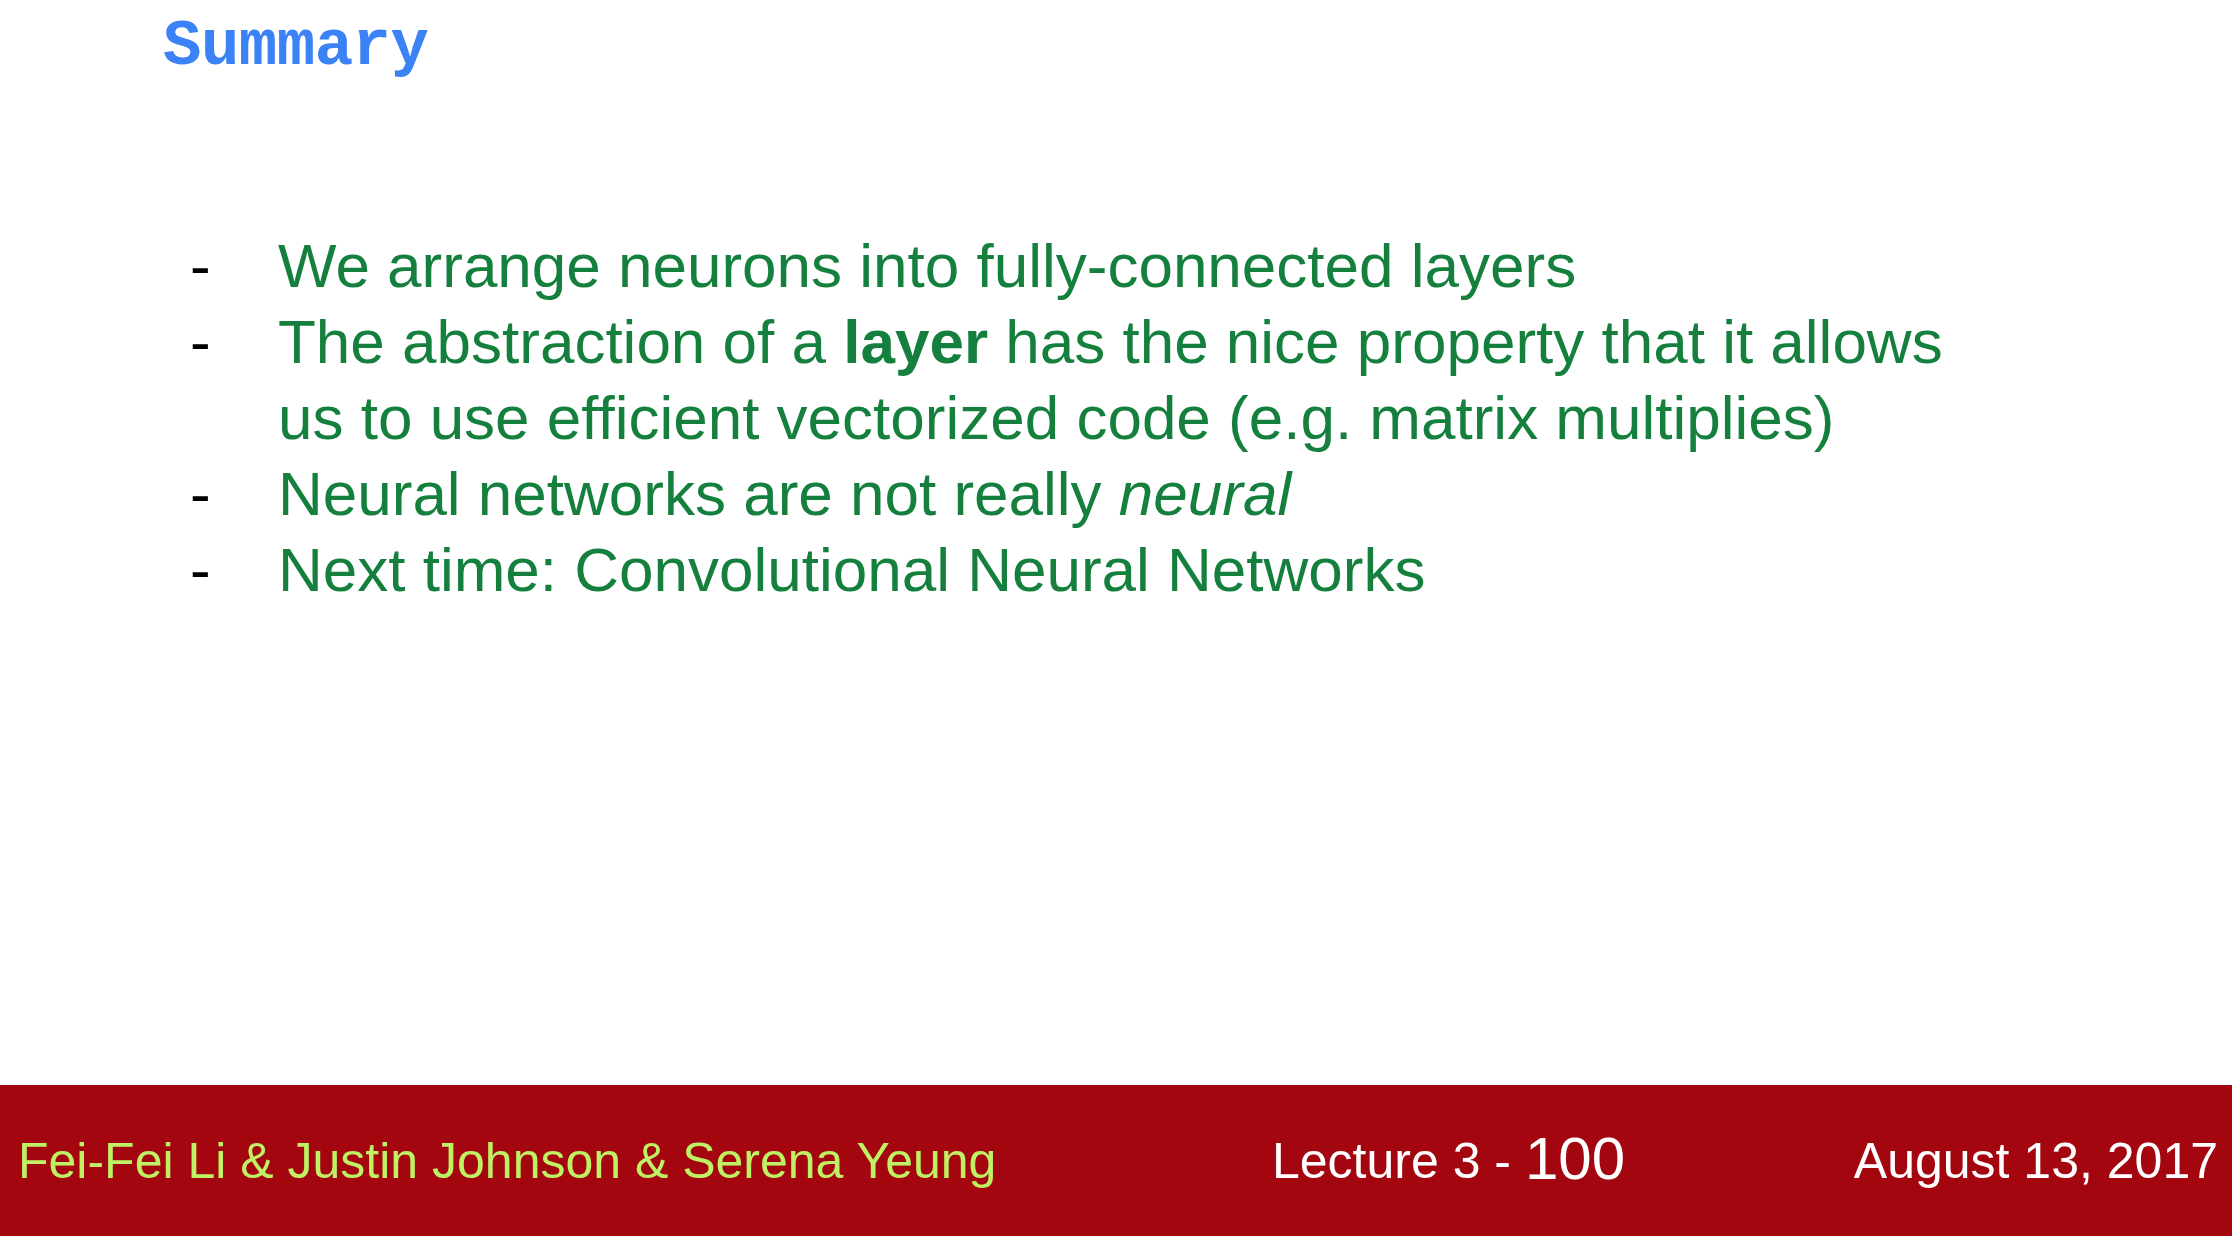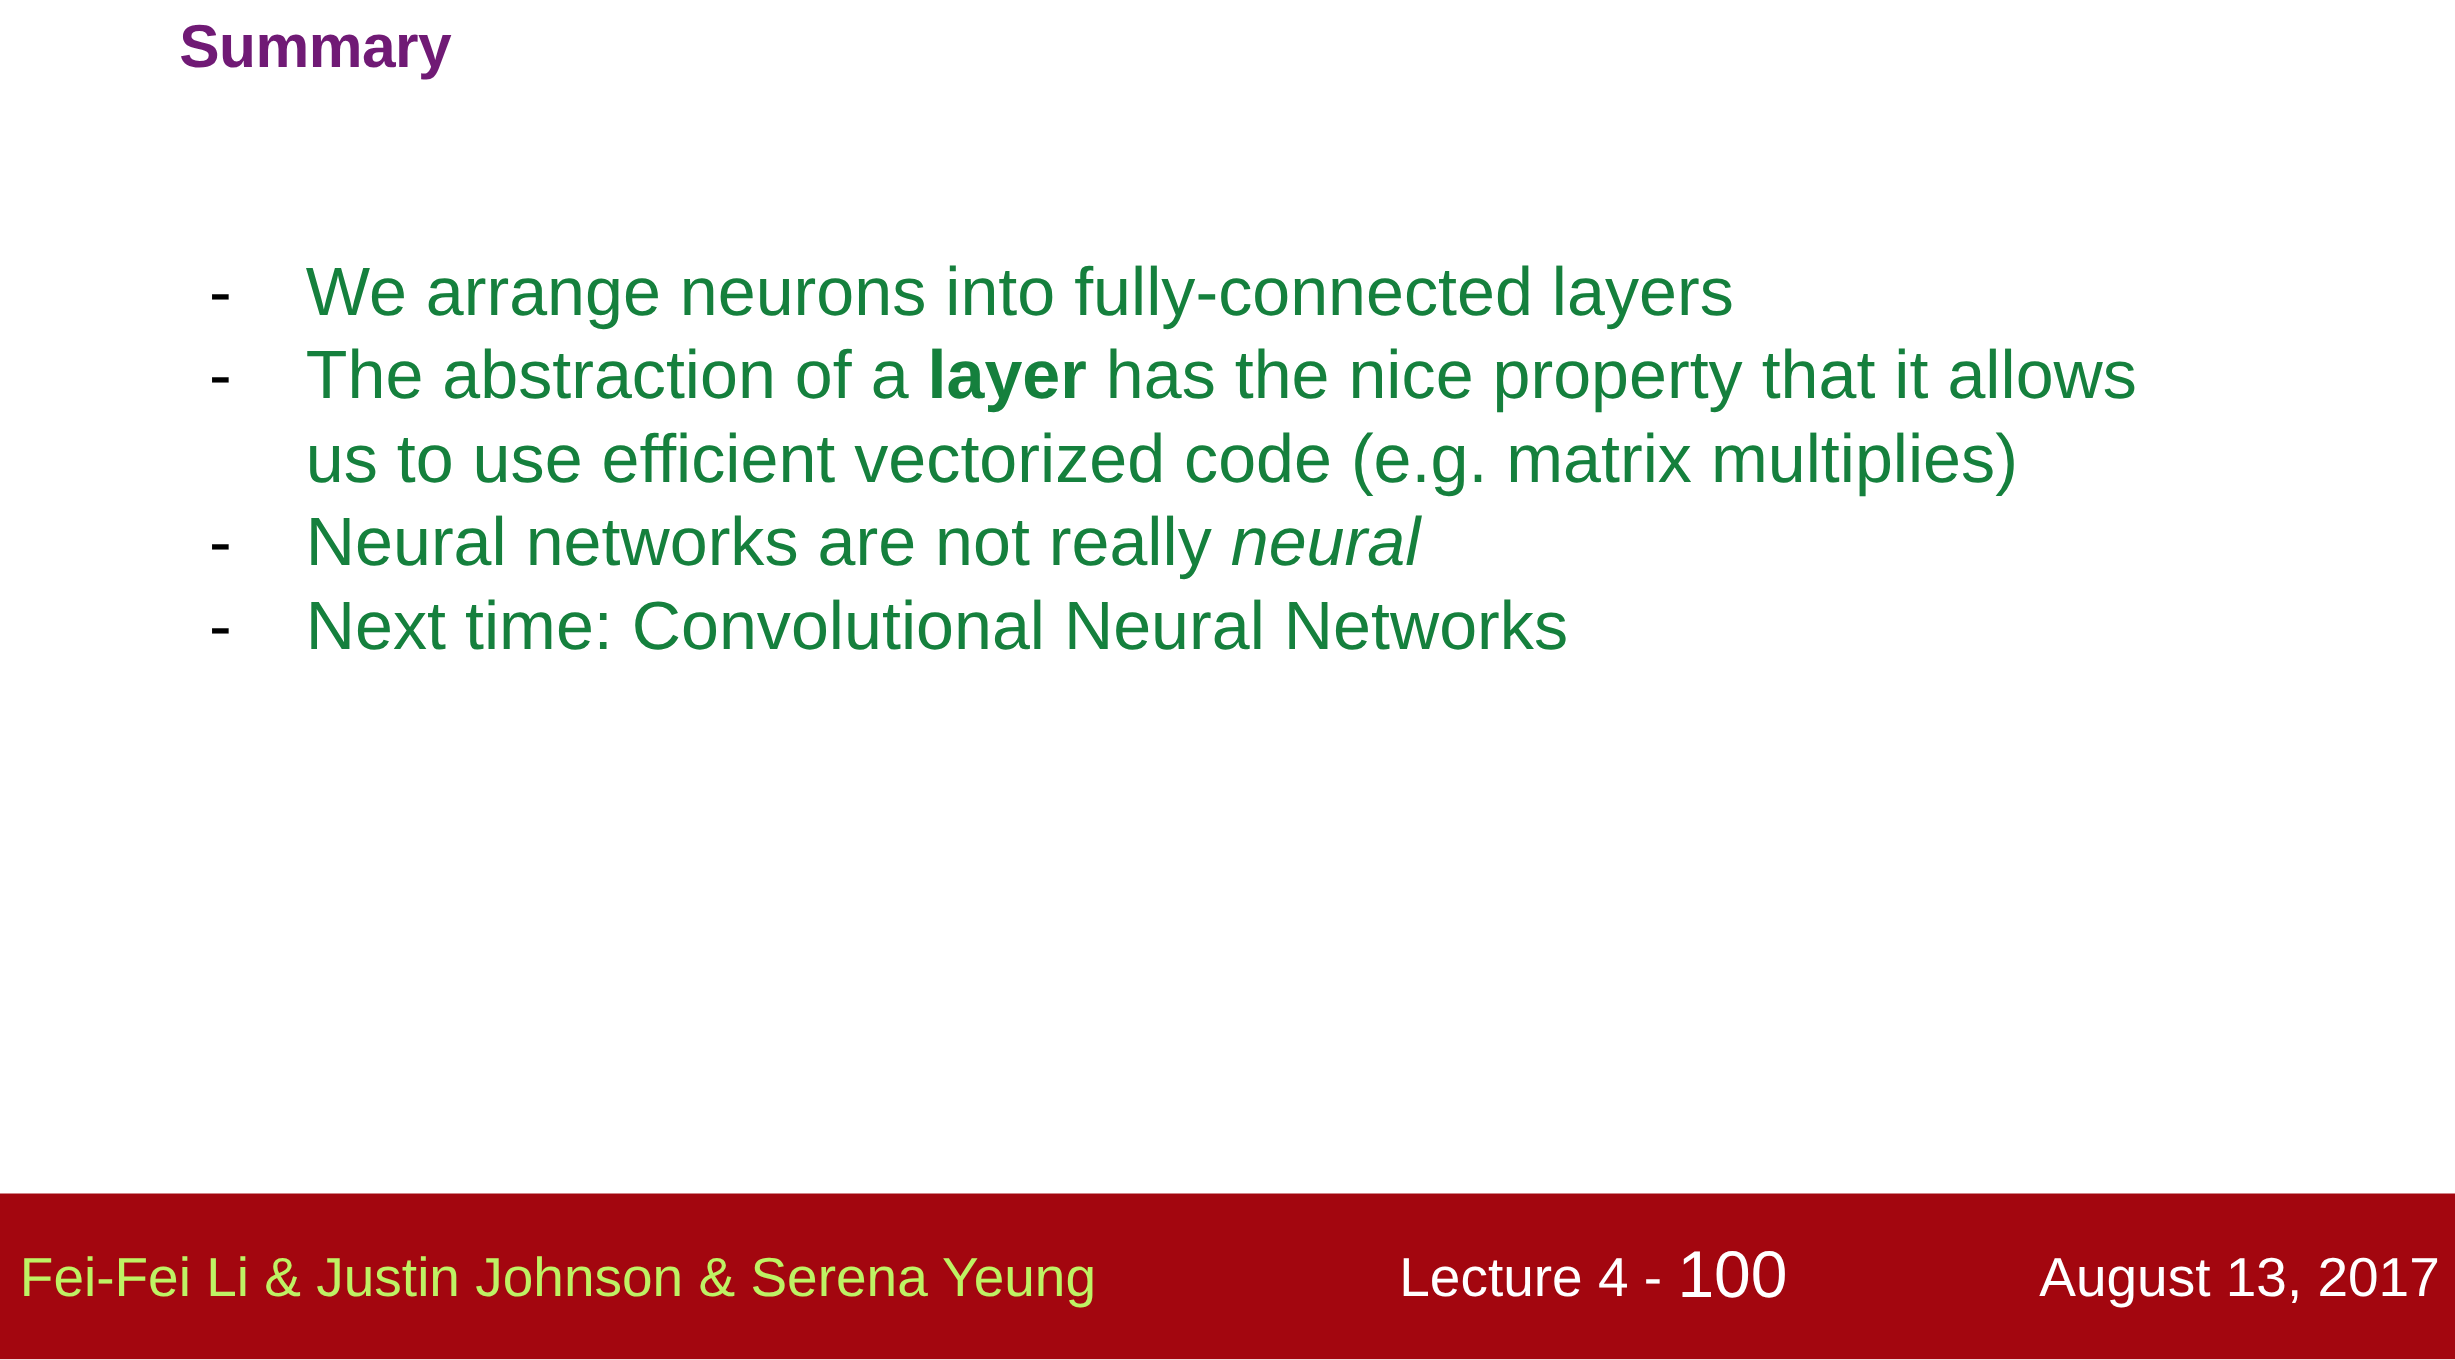--- a/index.html
+++ b/index.html
@@ -16,26 +16,27 @@
     height: 1236px;
     background: #ffffff;
     overflow: hidden;
   }
 
   
   .slide-title {
     position: absolute;
     left: 163px;
     top: 12px;
-    font-size: 55px;
+    font-size: 64px;
     font-weight: bold;
-    color: #701a75;
+    color: #3b82f6;
     letter-spacing: -0.5px;
     line-height: 1.12;
     white-space: pre;
+    font-family: Liberation Mono, monospace;
   }
 
   
   .body-block {
     position: absolute;
     left: 190px;
     top: 228px;
     width: 1880px;
   }
   .bullet-row {
@@ -154,21 +155,21 @@
     </div>
 
   </div>
 
   <div class="footer">
     <div class="footer-inner">
 
       <div class="footer-authors">Fei-Fei Li &amp; Justin Johnson &amp; Serena Yeung</div>
 
       <div class="footer-lecture">
-        <span class="footer-lecture-label">Lecture 4 - </span>
+        <span class="footer-lecture-label">Lecture 3 - </span>
           <span class="footer-pagenum">100</span>
       </div>
 
       <div class="footer-date">August 13, 2017</div>
 
     </div>
   </div>
 
 </div>
 

